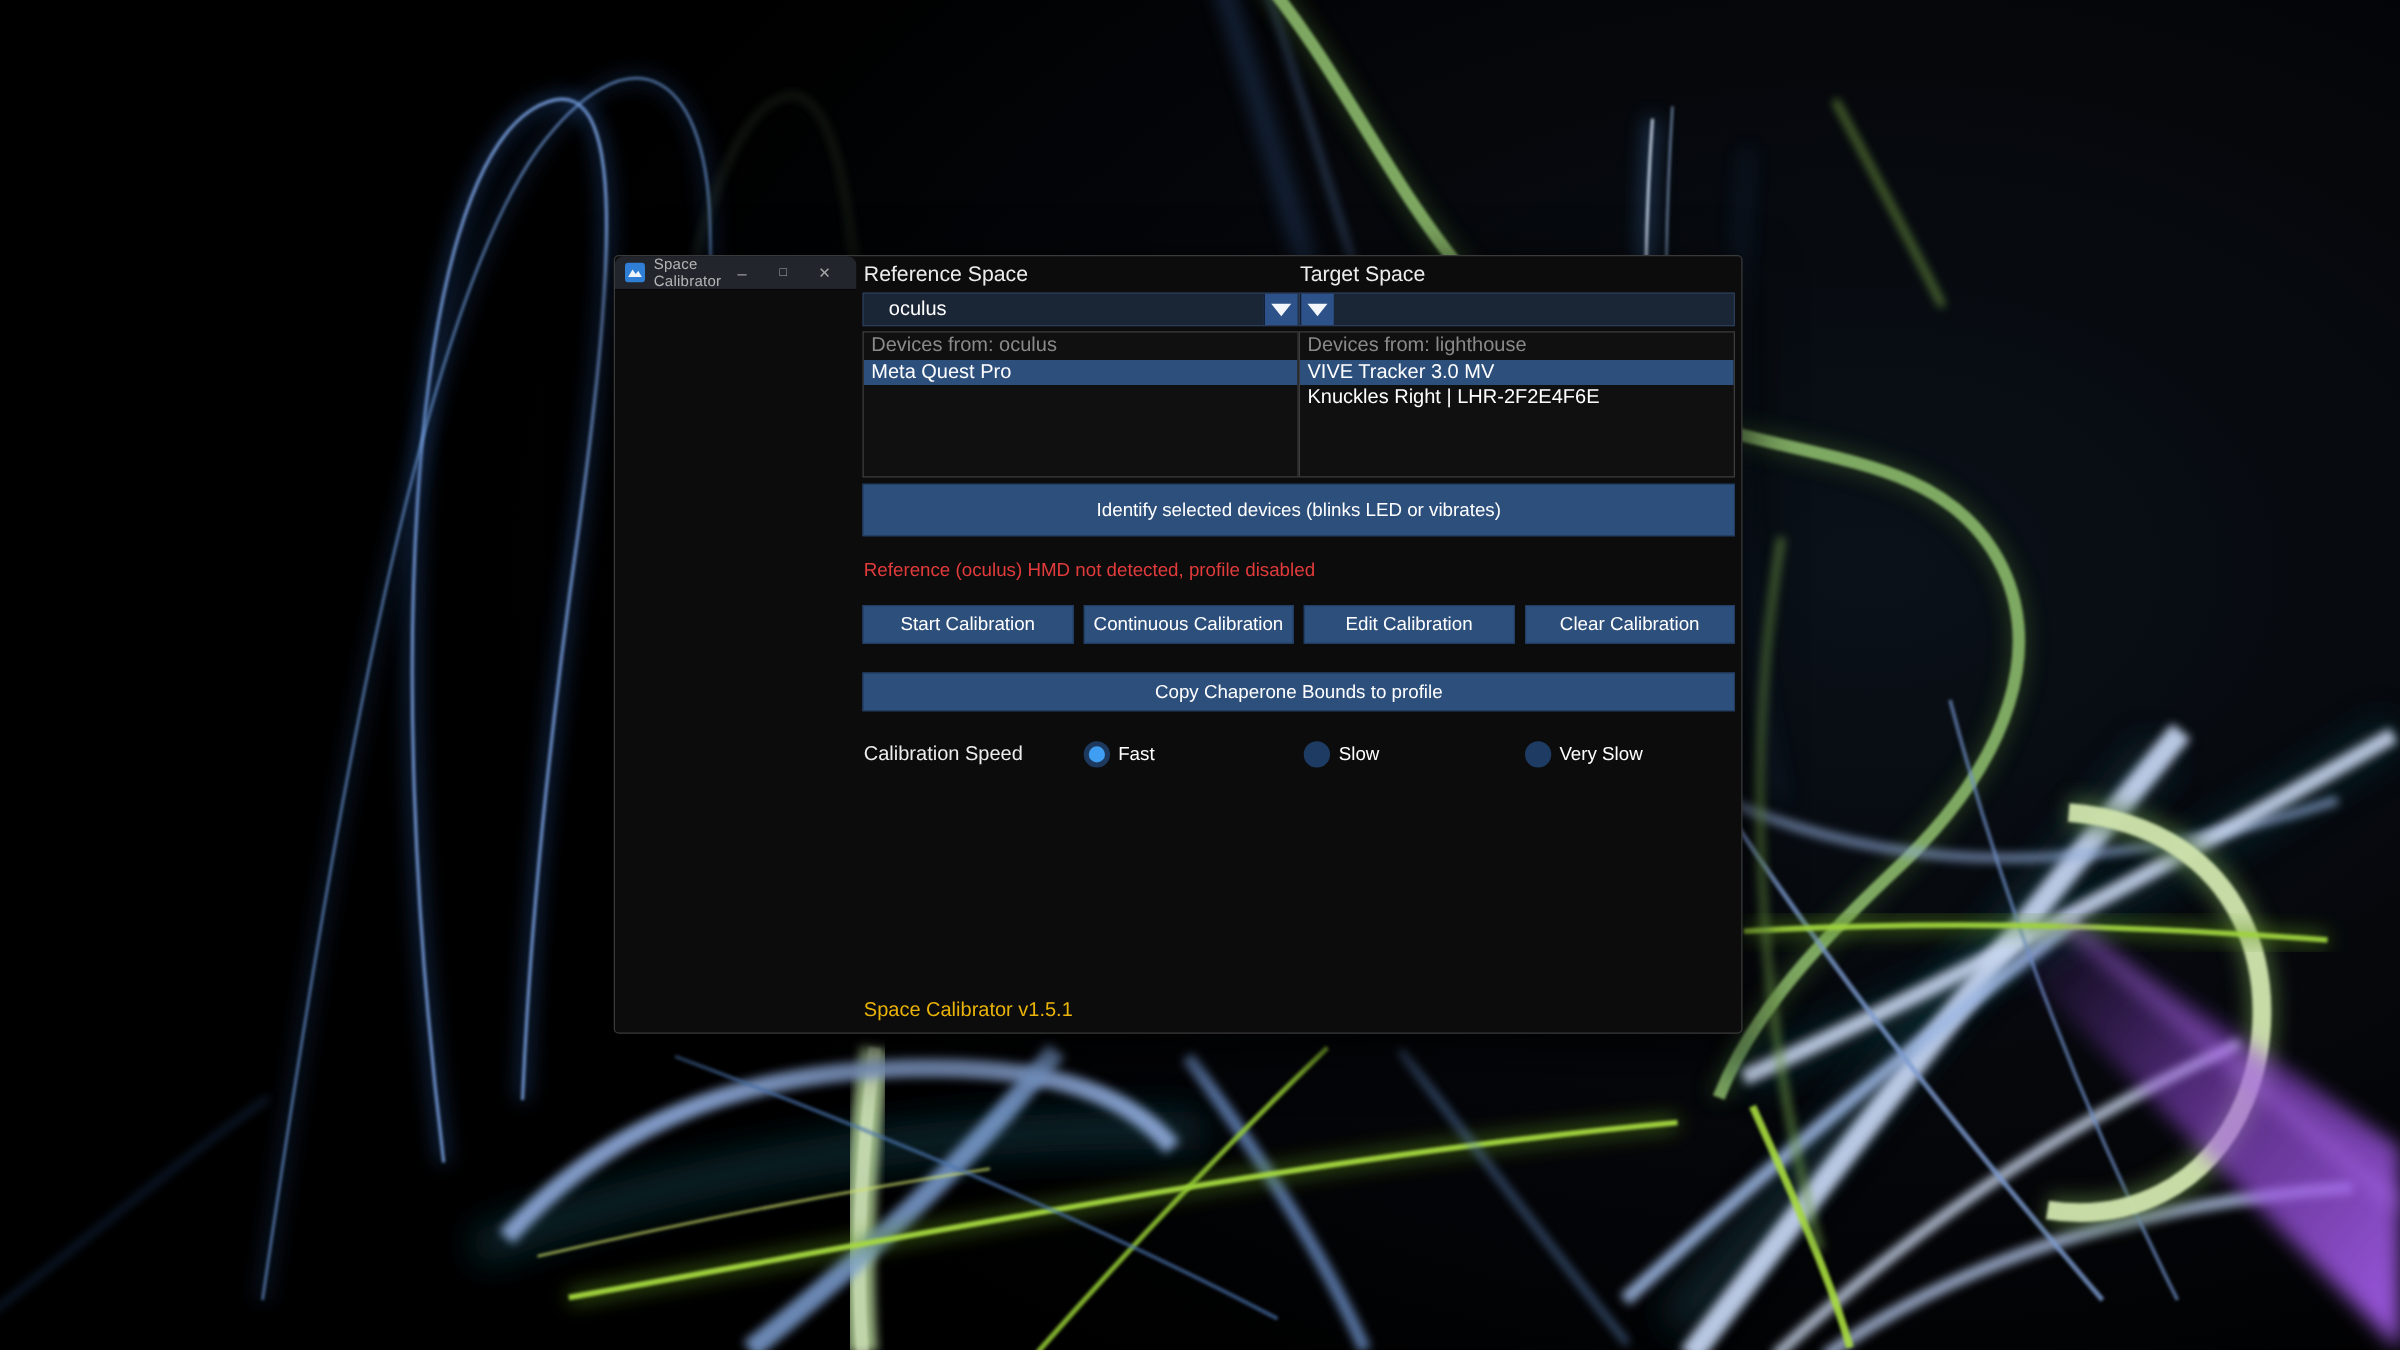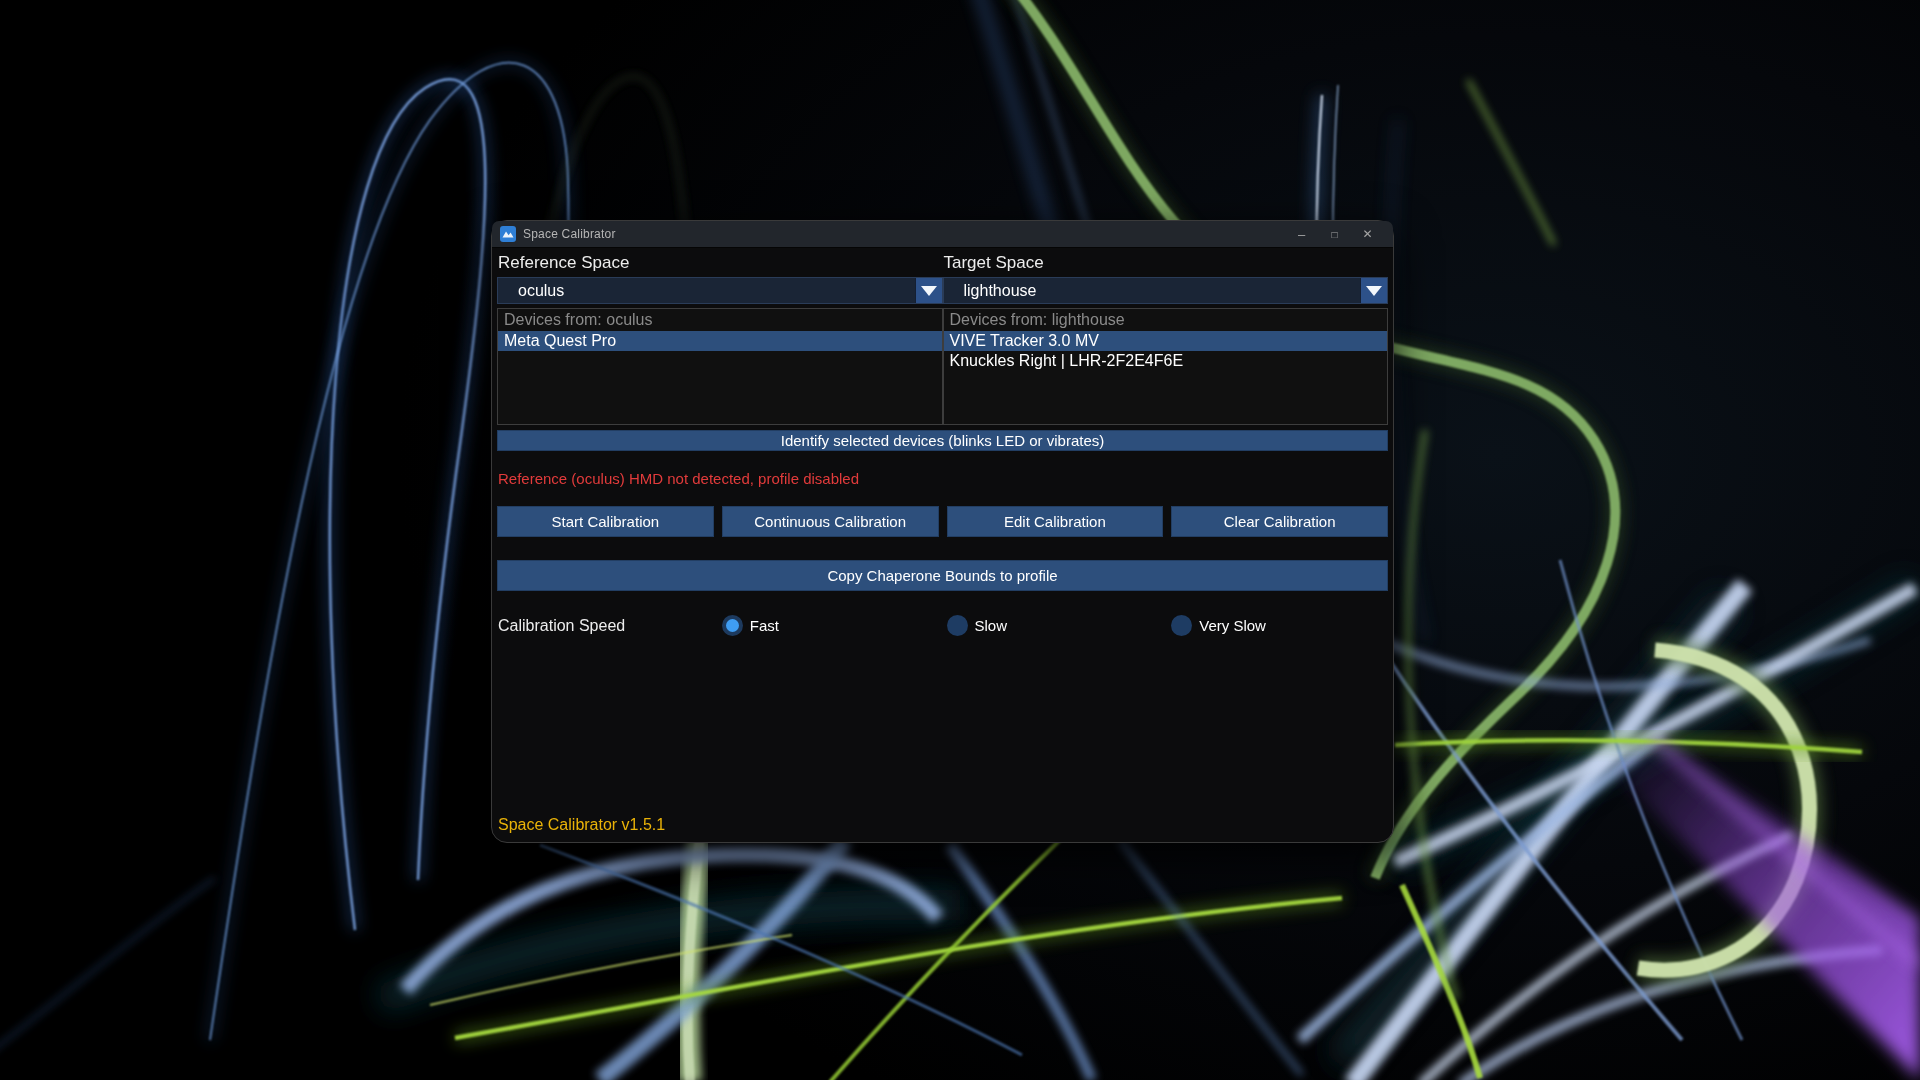--- a/index.html
+++ b/index.html
@@ -9,24 +9,24 @@
     font-family:"Liberation Sans",sans-serif;
   }
   
   .wallpaper{
     position:absolute;inset:0;width:1920px;height:1080px;
     background:radial-gradient(1100px 760px at 78% 42%, #0a1118 0%, #05070b 55%, #000 100%);
   }
   .wallpaper svg{position:absolute;inset:0;}
   
   .window{
-    position:absolute;left:491px;top:220px;width:903px;height:623px;
-    background:#0c0c0d;border:1px solid #3a3a3a;border-radius:16px;
+    position:absolute;left:491px;top:204px;width:903px;height:623px;
+    background:#0c0c0d;border:1px solid #3a3a3a;border-radius:4px;
     box-shadow:0 12px 44px rgba(0,0,0,.88);
-    display:flex;flex-direction:column;box-sizing:border-box;
+    display:flex;flex-direction:row;box-sizing:border-box;
   }
   .titlebar{
     height:26px;flex:0 0 26px;background:#22262c;border-radius:7px 7px 0 0;
     display:flex;align-items:center;padding-left:8px;border-bottom:1px solid #050505;
   }
   .app-icon{width:16px;height:16px;margin-right:7px;flex:0 0 16px;}
   .title-text{font-size:12px;color:#b5b5b5;flex:1;letter-spacing:.2px;}
   .win-controls{display:flex;height:100%;padding-right:9px;}
   .win-btn{width:33px;display:flex;align-items:center;justify-content:center;color:#a6a6a6;}
   .win-btn.min{font-size:13px;}
@@ -36,21 +36,21 @@
   .cols{display:grid;grid-template-columns:1fr 1fr;column-gap:0;}
   .space-label{font-size:17px;color:#ededed;margin:5px 0 4px 1px;}
   .dropdown{height:27px;background:#1a2536;border:1px solid #2a3c58;display:flex;align-items:stretch;box-sizing:border-box;cursor:default;}
   .dropdown-value{flex:1;color:#fff;font-size:16px;display:flex;align-items:center;padding-left:20px;}
   .dropdown-arrow-box{width:26px;background:#2d5189;display:flex;align-items:center;justify-content:center;border-left:1px solid #141f33;}
   .tri{width:0;height:0;border-left:8px solid transparent;border-right:8px solid transparent;border-top:10px solid #f3f7fc;}
   .device-list{margin-top:4px;height:117px;background:#101010;border:1px solid #3d3d3d;box-sizing:border-box;overflow:hidden;font-size:16px;line-height:18px;}
   .list-header{color:#8a8a8a;padding:2px 6px;}
   .device-row{color:#fff;padding:1px 6px;}
   .device-row.selected{background:#2d4f7c;}
-  .identify-btn{margin-top:5px;height:21px;background:#2d4f7c;border:1px solid #223e63;color:#fff;font-size:15px;
+  .identify-btn{margin-top:5px;height:42px;background:#2d4f7c;border:1px solid #223e63;color:#fff;font-size:15px;
     display:flex;align-items:center;justify-content:center;box-sizing:border-box;cursor:default;}
   .warning{margin-top:19px;color:#e23b3b;font-size:15px;padding-left:1px;}
   .btn-row{margin-top:19px;display:grid;grid-template-columns:repeat(4,1fr);gap:8px;}
   .btn{height:31px;background:#2d4f7c;border:1px solid #223e63;color:#fff;font-size:15px;
     display:flex;align-items:center;justify-content:center;box-sizing:border-box;cursor:default;}
   .copy-btn{margin-top:23px;}
   .speed-row{margin-top:24px;display:grid;grid-template-columns:repeat(4,1fr);gap:8px;align-items:center;}
   .speed-label{font-size:16px;color:#ededed;padding-left:1px;}
   .radio-opt{display:flex;align-items:center;gap:7px;}
   .radio{width:21px;height:21px;border-radius:50%;background:#1e3c63;box-sizing:border-box;flex:0 0 21px;}
@@ -168,21 +168,20 @@
         </div>
         <div class="device-list">
           <div class="list-header">Devices from: oculus</div>
           <div class="device-row selected">Meta Quest Pro</div>
         </div>
       </div>
 
       <div>
         <div class="space-label">Target Space</div>
         <div class="dropdown">
-          <div class="dropdown-value">lighthouse</div>
           <div class="dropdown-arrow-box">
               <div class="tri"></div>
             </div>
         </div>
         <div class="device-list">
           <div class="list-header">Devices from: lighthouse</div>
           <div class="device-row selected">VIVE Tracker 3.0 MV</div>
           <div class="device-row">Knuckles Right | LHR-2F2E4F6E</div>
         </div>
       </div>

